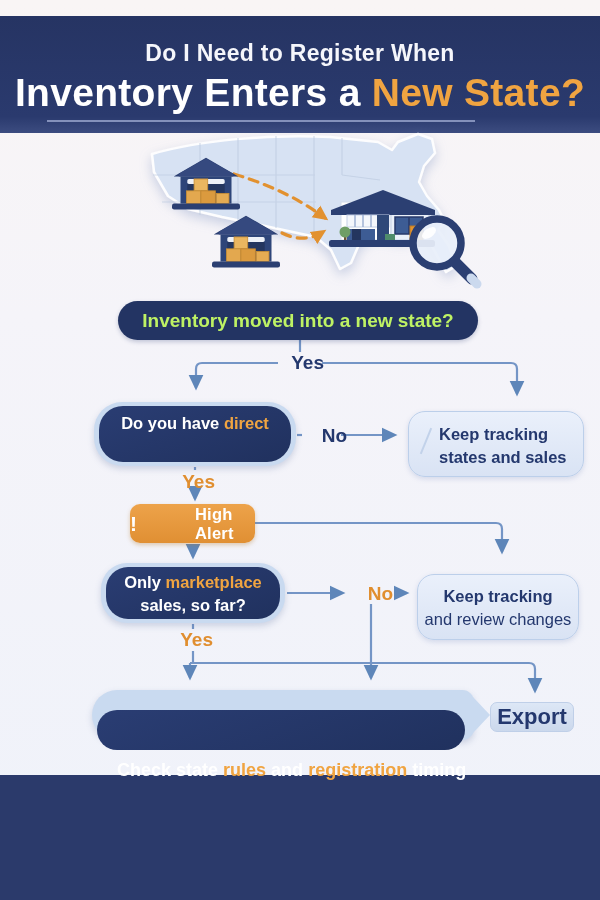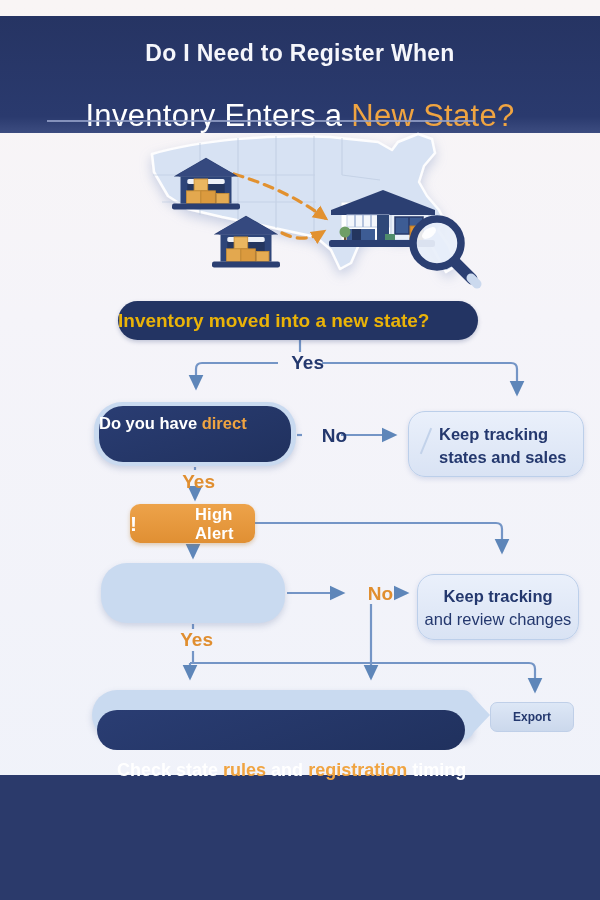--- a/index.html
+++ b/index.html
@@ -7,53 +7,53 @@
     position:relative;width:600px;height:900px;overflow:hidden;
     font-family:"Liberation Sans","DejaVu Sans",sans-serif;
     background:linear-gradient(180deg,#f9f5f5 0%,#f5f4f9 35%,#eff2fa 100%);
   }
   
   .hdr{position:absolute;left:0;top:16px;width:600px;height:117px;
     background:linear-gradient(180deg,#263463 0%,#2a3a6e 86%,#3c4c80 100%);}
   .hdr .l1{position:absolute;left:0;top:24px;width:100%;text-align:center;
     color:#f5f6fb;font-size:23px;font-weight:700;letter-spacing:.3px;}
   .hdr .l2{position:absolute;left:0;top:55px;width:100%;text-align:center;
-    color:#ffffff;font-size:31px;font-weight:400;letter-spacing:.3px;margin-top:27px;}
+    color:#ffffff;font-size:39px;font-weight:700;letter-spacing:.3px;}
   .hdr .hl{color:#f0a441;}
   .hdr .rule{position:absolute;left:47px;top:104px;width:428px;height:2px;
     background:#93a0c8;opacity:.85;}
   .ftr{position:absolute;left:0;top:775px;width:600px;height:125px;background:#2b3a6b;}
   
   .abs{position:absolute;}
   .z2{z-index:2;}
-  .pill{background:#233463;border-radius:20px;color:#eab308;text-align:left;
+  .pill{background:#233463;border-radius:20px;color:#bef264;text-align:center;
     box-shadow:0 2px 4px rgba(40,56,110,.25);}
   .halo{background:#c9daf0;box-shadow:0 3px 6px rgba(90,110,160,.25);}
-  .navybox{background:linear-gradient(160deg,#2a3d73 0%,#20315e 100%);color:#fff;}
+  .navybox{background:linear-gradient(160deg,#2a3d73 0%,#20315e 100%);color:#fff;text-align:center;}
   .lightbox{background:linear-gradient(180deg,#eaf0fb 0%,#d9e3f4 100%);
     border:1.5px solid #bccfea;border-radius:17px;color:#24386e;
     box-shadow:0 2px 5px rgba(120,140,190,.25);margin-top:8px;}
   .qline{font-size:16.5px;font-weight:700;line-height:1.38;white-space:pre-wrap;}
   .hl{color:#f0a441;}
   .lbl{font-size:19px;font-weight:700;text-align:right;white-space:pre;}
   .lbl.navy{color:#24386e;}
   .lbl.orange{color:#e08e2f;}
   .alertbox{background:linear-gradient(180deg,#eda34a 0%,#e08f33 100%);
     border-radius:10px;color:#fff;display:flex;align-items:center;justify-content:center;
     gap:10px;box-shadow:0 2px 4px rgba(180,120,40,.35);}
   .alertbox .bang{font-size:21px;font-weight:800;}
   .alertbox .atxt{font-size:16.5px;font-weight:600;letter-spacing:.2px;margin-left:48px;}
   .slash{position:absolute;left:16px;top:15px;width:2px;height:28px;
     background:#c2d2ea;transform:rotate(22deg);}
   .tip{position:absolute;left:473px;top:697px;width:0;height:0;
     border-top:18px solid transparent;border-bottom:18px solid transparent;
     border-left:17px solid #c9daf0;}
   .export{background:linear-gradient(180deg,#dde7f6 0%,#cbd8ec 100%);
     border:1px solid #bfcfe8;border-radius:7px;color:#24386e;
-    font-size:12px;font-weight:700;text-align:center;}
+    font-size:22px;font-weight:700;text-align:center;}
   svg{display:block;}
 </style>
 </head>
 <body>
 
 <div class="page">
 
   <div class="hdr">
     <div class="l1">Do I Need to Register When</div>
     <div class="l2"><span>Inventory Enters a </span><span class="hl">New State?</span></div>
@@ -178,20 +178,24 @@
   </div>
 
   <div class="abs z2 lbl orange" style="left:171px;top:471px;width:44px;">Yes</div>
 
   <div class="abs z2 alertbox" style="left:130px;top:504px;width:125px;height:39px;">
     <span class="bang">!</span>
     <span class="atxt">High Alert</span>
   </div>
 
   <div class="abs z2 halo" style="left:101px;top:563px;width:184px;height:60px;border-radius:26px;"></div>
+  <div class="abs z2 navybox" style="left:106px;top:567px;width:174px;height:52px;border-radius:22px;padding-top:4px;box-sizing:border-box;">
+    <div class="qline"><span>Only </span><span class="hl">marketplace</span></div>
+    <div class="qline">sales, so far?</div>
+  </div>
   <div class="abs z2 lbl orange" style="left:349px;top:583px;width:44px;">No</div>
 
   <div class="abs z2 lightbox" style="left:417px;top:566px;width:162px;height:66px;box-sizing:border-box;padding-top:10px;text-align:center;">
     <div class="qline">Keep tracking</div>
     <div class="qline" style="font-weight:500;">and review changes</div>
   </div>
 
   <div class="abs z2 lbl orange" style="left:169px;top:629px;width:44px;">Yes</div>
 
   <div class="abs z2 halo" style="left:92px;top:690px;width:382px;height:50px;border-radius:26px 12px 12px 26px;"></div>

